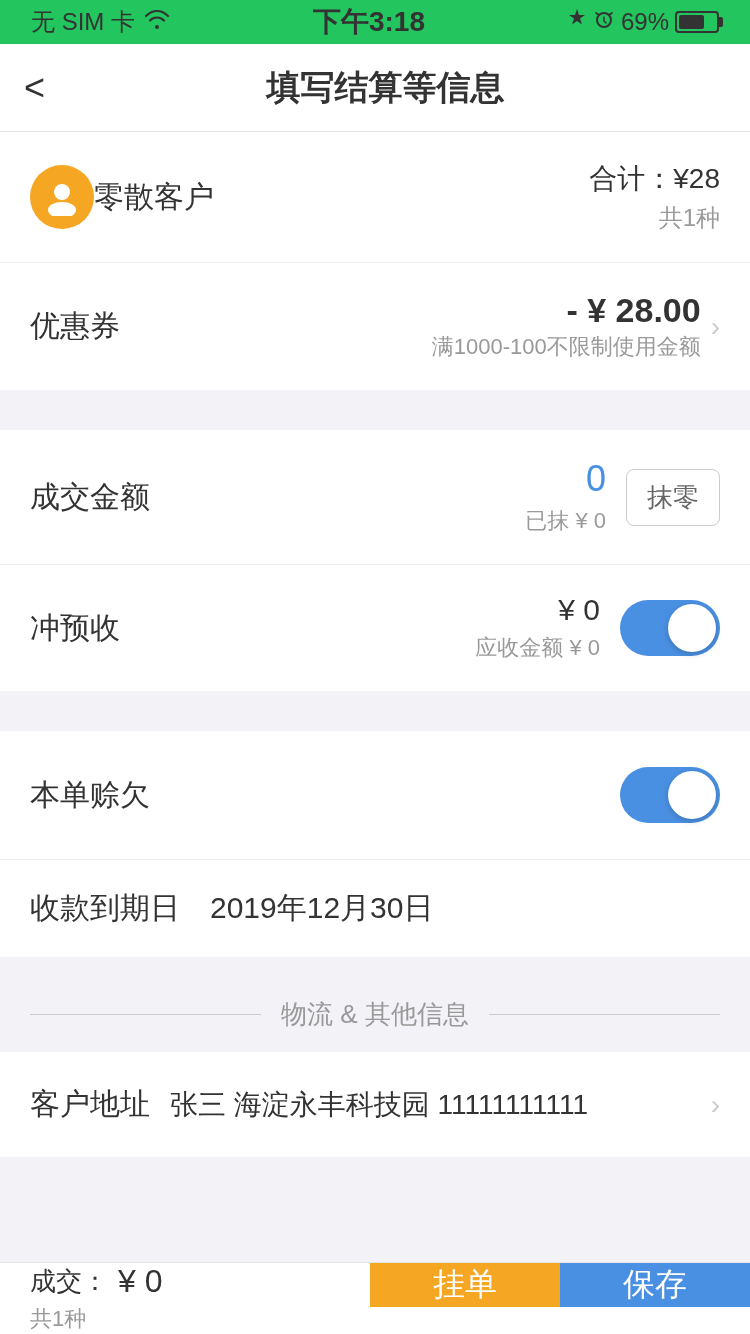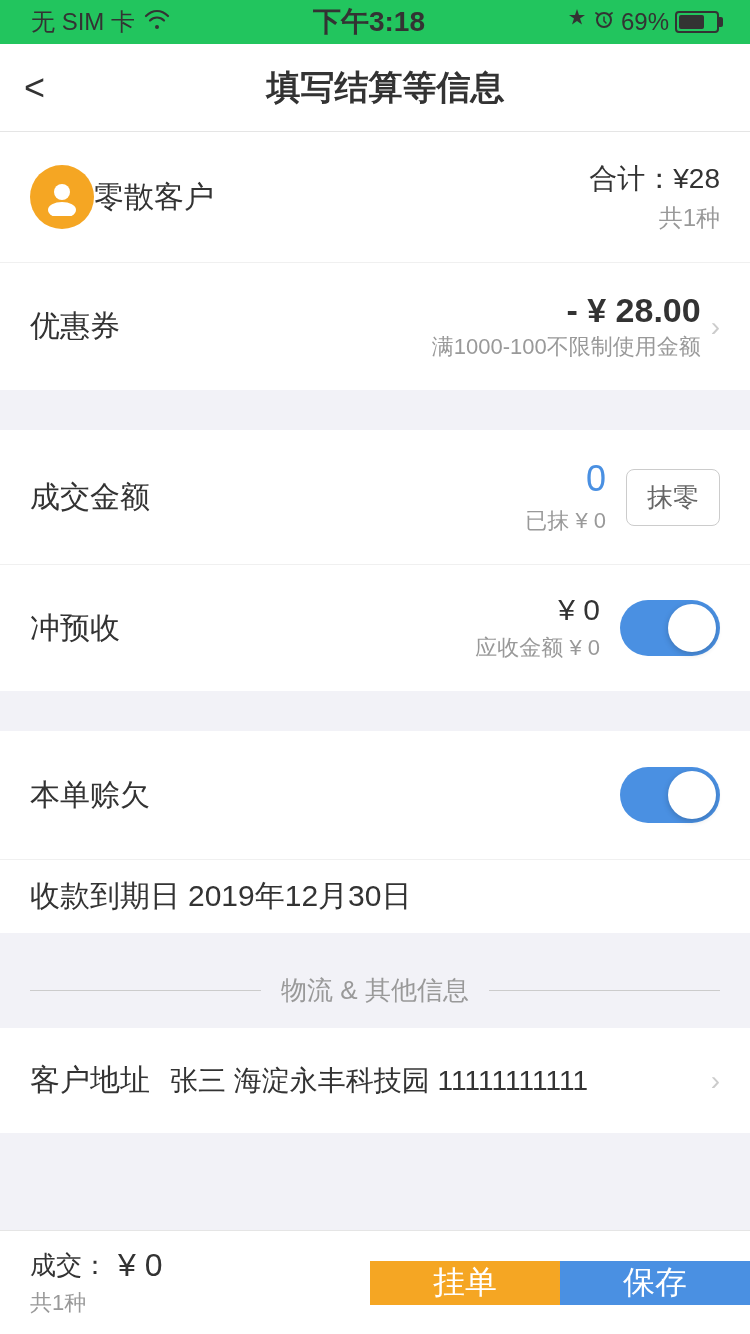--- a/index.html
+++ b/index.html
@@ -170,24 +170,24 @@
       justify-content: space-between;
       padding: 36px 30px;
       background: #fff;
     }
     .debt-label { font-size: 30px; color: #333; }
 
     
     .duedate-row {
       display: flex;
       align-items: center;
-      padding: 16px 30px;
+      padding: 28px 30px;
       background: #fff;
       border-top: 1px solid #f0f0f0;
-      gap: 8px;
+      gap: 30px;
     }
     .duedate-label { font-size: 30px; color: #333; }
     .duedate-value { font-size: 30px; color: #333; }
 
     
     .logistics-divider {
       background: #f2f2f7;
       display: flex;
       align-items: center;
       justify-content: center;
@@ -213,23 +213,23 @@
     .address-label { font-size: 30px; color: #333; flex-shrink: 0; }
     .address-value { font-size: 28px; color: #333; margin-left: 20px; flex: 1; }
     .address-chevron { font-size: 28px; color: #ccc; flex-shrink: 0; }
 
     
     .bottom-bar {
       position: fixed;
       bottom: 0;
       left: 0;
       width: 750px;
-      height: 104px;
-      display: flex;
-      align-items: center;
+      height: 72px;
+      display: flex;
+      align-items: flex-start;
       background: #fff;
       border-top: 1px solid #e5e5e5;
     }
     .bottom-info {
       display: flex;
       flex-direction: column;
       justify-content: center;
       padding: 0 30px;
       flex: 1;
     }

